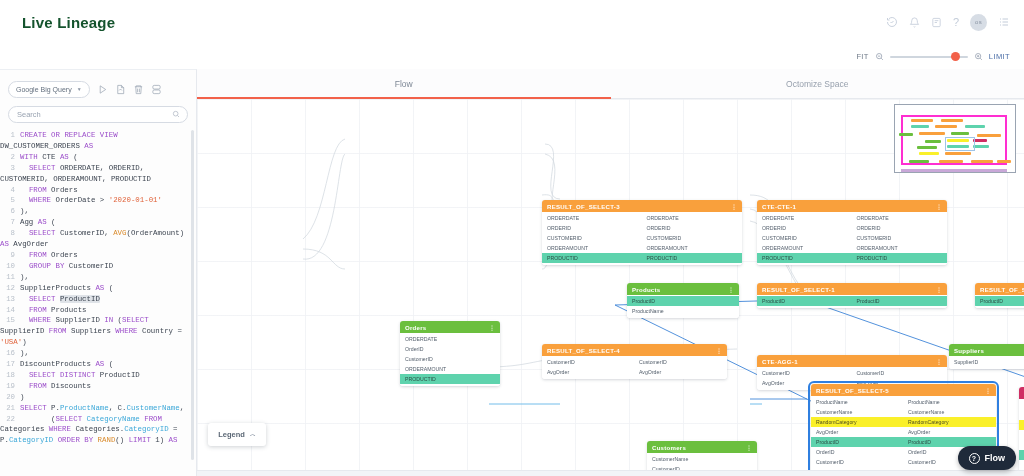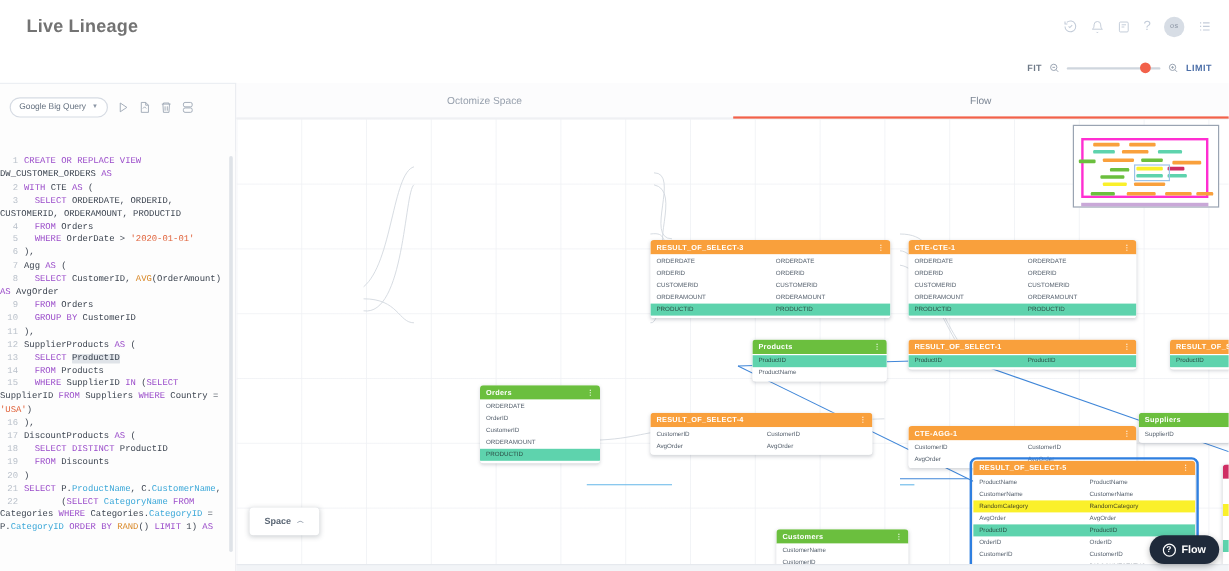--- a/index.html
+++ b/index.html
@@ -11,21 +11,21 @@
     -webkit-font-smoothing:antialiased;
   }
   .app { position:relative; width:1024px; height:476px; }
 
   
   .header {
     position:absolute; left:0; top:0; width:1024px; height:44px;
     background:#ffffff; display:flex; align-items:center;
   }
   .brand {
-    margin-left:22px; font-size:15px; font-weight:bold; color:#737373;
+    margin-left:22px; font-size:15px; font-weight:bold; color:#14532d;
     letter-spacing:.2px;
   }
   .header-icons {
     position:absolute; right:14px; top:0; height:44px;
     display:flex; align-items:center; gap:11px;
   }
   .hicon { color:#c3ccd9; display:flex; align-items:center; }
   .avatar-pill {
     width:17px; height:17px; border-radius:50%; background:#d7dde5;
     color:#8a94a3; font-size:6px; display:flex; align-items:center;
@@ -95,21 +95,21 @@
     content:""; position:absolute; left:0; right:0; bottom:-1px;
     height:2px; background:#f2614a;
   }
 
   
   .zoombar {
     position:absolute; right:14px; top:52px;
     display:flex; align-items:center; gap:6px;
     font-size:7.5px; color:#6b7embed;
   }
-  .zb-label { font-size:7.5px; font-weight:bold; color:#6f7a88; letter-spacing:.4px; }
+  .zb-label { font-size:7.5px; font-weight:normal; color:#6f7a88; letter-spacing:.4px; }
   .zb-track {
     width:78px; height:2px; background:#cfd6de; border-radius:2px;
     position:relative;
   }
   .zb-knob {
     position:absolute; right:8px; top:-3.5px; width:9px; height:9px;
     border-radius:50%; background:#f2614a;
   }
   .zb-ico { color:#9aa4b2; display:flex; align-items:center; }
 
@@ -251,29 +251,38 @@
             <path d="M10 10v8M14 10v8"></path>
           </svg>
       </span>
       <span class="tb-ico">
         <svg width="11" height="11" viewBox="0 0 24 24" fill="none" stroke="currentColor" stroke-width="1.6">
             <rect x="4" y="3" width="16" height="8" rx="3"></rect>
             <rect x="4" y="13" width="16" height="8" rx="3"></rect>
           </svg>
       </span>
     </div>
+    <div class="lp-search">
+      <span>Search</span>
+      <span class="s-ico">
+        <svg width="8" height="8" viewBox="0 0 24 24" fill="none" stroke="currentColor" stroke-width="2.2">
+            <circle cx="11" cy="11" r="7"></circle>
+            <path d="M16.5 16.5L21 21"></path>
+          </svg>
+      </span>
+    </div>
     <div class="code-wrap">
       <div class="code" id="code-host"><div class="row"><span class="ln">1</span><span class="kw">CREATE</span><span class="id"> </span><span class="kw">OR</span><span class="id"> </span><span class="kw">REPLACE</span><span class="id"> </span><span class="kw">VIEW</span><span class="id"> </span><span class="id">DW_CUSTOMER_ORDERS</span><span class="id"> </span><span class="kw">AS</span></div><div class="row"><span class="ln">2</span><span class="kw">WITH</span><span class="id"> </span><span class="id">CTE</span><span class="id"> </span><span class="kw">AS</span><span class="id"> </span><span class="id">(</span></div><div class="row"><span class="ln">3</span>  <span class="kw">SELECT</span><span class="id"> </span><span class="id">ORDERDATE</span><span class="id">,</span><span class="id"> </span><span class="id">ORDERID</span><span class="id">,</span><span class="id"> </span><span class="id">CUSTOMERID</span><span class="id">,</span><span class="id"> </span><span class="id">ORDERAMOUNT</span><span class="id">,</span><span class="id"> </span><span class="id">PRODUCTID</span></div><div class="row"><span class="ln">4</span>  <span class="kw">FROM</span><span class="id"> </span><span class="id">Orders</span></div><div class="row"><span class="ln">5</span>  <span class="kw">WHERE</span><span class="id"> </span><span class="id">OrderDate</span><span class="id"> </span><span class="id">&gt;</span><span class="id"> </span><span class="str">'2020-01-01'</span></div><div class="row"><span class="ln">6</span><span class="id">)</span><span class="id">,</span></div><div class="row"><span class="ln">7</span><span class="id">Agg</span><span class="id"> </span><span class="kw">AS</span><span class="id"> </span><span class="id">(</span></div><div class="row"><span class="ln">8</span>  <span class="kw">SELECT</span><span class="id"> </span><span class="id">CustomerID</span><span class="id">,</span><span class="id"> </span><span class="fn">AVG</span><span class="id">(</span><span class="id">OrderAmount</span><span class="id">)</span><span class="id"> </span><span class="kw">AS</span><span class="id"> </span><span class="id">AvgOrder</span></div><div class="row"><span class="ln">9</span>  <span class="kw">FROM</span><span class="id"> </span><span class="id">Orders</span></div><div class="row"><span class="ln">10</span>  <span class="kw">GROUP</span><span class="id"> </span><span class="kw">BY</span><span class="id"> </span><span class="id">CustomerID</span></div><div class="row"><span class="ln">11</span><span class="id">)</span><span class="id">,</span></div><div class="row"><span class="ln">12</span><span class="id">SupplierProducts</span><span class="id"> </span><span class="kw">AS</span><span class="id"> </span><span class="id">(</span></div><div class="row"><span class="ln">13</span>  <span class="kw">SELECT</span><span class="id"> </span><span class="id hl">ProductID</span></div><div class="row"><span class="ln">14</span>  <span class="kw">FROM</span><span class="id"> </span><span class="id">Products</span></div><div class="row"><span class="ln">15</span>  <span class="kw">WHERE</span><span class="id"> </span><span class="id">SupplierID</span><span class="id"> </span><span class="kw">IN</span><span class="id"> </span><span class="id">(</span><span class="kw">SELECT</span><span class="id"> </span><span class="id">SupplierID</span><span class="id"> </span><span class="kw">FROM</span><span class="id"> </span><span class="id">Suppliers</span><span class="id"> </span><span class="kw">WHERE</span><span class="id"> </span><span class="id">Country</span><span class="id"> </span><span class="id">=</span><span class="id"> </span><span class="str">'USA'</span><span class="id">)</span></div><div class="row"><span class="ln">16</span><span class="id">)</span><span class="id">,</span></div><div class="row"><span class="ln">17</span><span class="id">DiscountProducts</span><span class="id"> </span><span class="kw">AS</span><span class="id"> </span><span class="id">(</span></div><div class="row"><span class="ln">18</span>  <span class="kw">SELECT</span><span class="id"> </span><span class="kw">DISTINCT</span><span class="id"> </span><span class="id">ProductID</span></div><div class="row"><span class="ln">19</span>  <span class="kw">FROM</span><span class="id"> </span><span class="id">Discounts</span></div><div class="row"><span class="ln">20</span><span class="id">)</span></div><div class="row"><span class="ln">21</span><span class="kw">SELECT</span><span class="id"> </span><span class="id">P</span><span class="id">.</span><span class="col">ProductName</span><span class="id">,</span><span class="id"> </span><span class="id">C</span><span class="id">.</span><span class="col">CustomerName</span><span class="id">,</span></div><div class="row"><span class="ln">22</span>       <span class="id">(</span><span class="kw">SELECT</span><span class="id"> </span><span class="col">CategoryName</span><span class="id"> </span><span class="kw">FROM</span><span class="id"> </span><span class="id">Categories</span><span class="id"> </span><span class="kw">WHERE</span><span class="id"> </span><span class="id">Categories</span><span class="id">.</span><span class="col">CategoryID</span><span class="id"> </span><span class="id">=</span><span class="id"> </span><span class="id">P</span><span class="id">.</span><span class="col">CategoryID</span><span class="id"> </span><span class="kw">ORDER</span><span class="id"> </span><span class="kw">BY</span><span class="id"> </span><span class="fn">RAND</span><span class="id">(</span><span class="id">)</span><span class="id"> </span><span class="kw">LIMIT</span><span class="id"> </span><span class="id">1</span><span class="id">)</span><span class="id"> </span><span class="kw">AS</span></div></div>
     </div>
     <div class="scrollbar"></div>
   </div>
 
   <div class="tabs">
+    <div class="tab active">Flow</div>
     <div class="tab">Octomize Space</div>
-    <div class="tab active">Flow</div>
   </div>
 
   <div class="zoombar">
     <span class="zb-label">FIT</span>
     <span class="zb-ico">
       <svg width="9" height="9" viewBox="0 0 24 24" fill="none" stroke="currentColor" stroke-width="2.2">
           <circle cx="11" cy="11" r="7"></circle>
           <path d="M16.5 16.5L21 21"></path>
           <path d="M8 11h6"></path>
         </svg>
@@ -587,21 +596,21 @@
               <span class="c1">CustomerName</span>
             </div>
             <div class="nrow single">
               <span class="c1">CustomerID</span>
             </div>
           </div>
         </div>
       </div>
 
     <div class="legend">
-      <span>Space</span>
+      <span>Legend</span>
       <span class="chev">︿</span>
     </div>
   </div>
 
   <div class="bottom-strip"></div>
 
   <div class="help">
     <span class="q">?</span>
     <span>Flow</span>
   </div>

